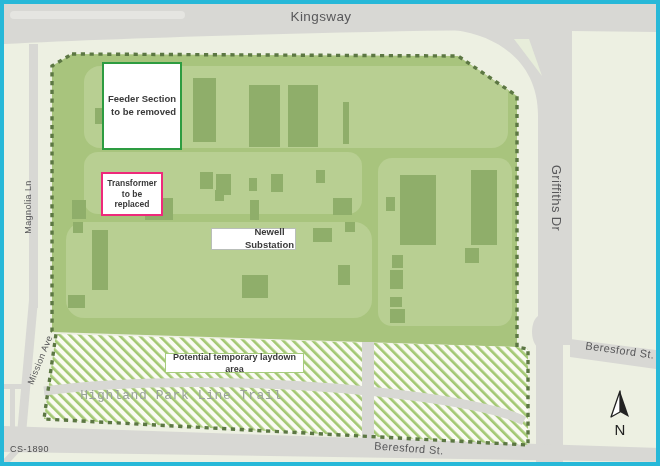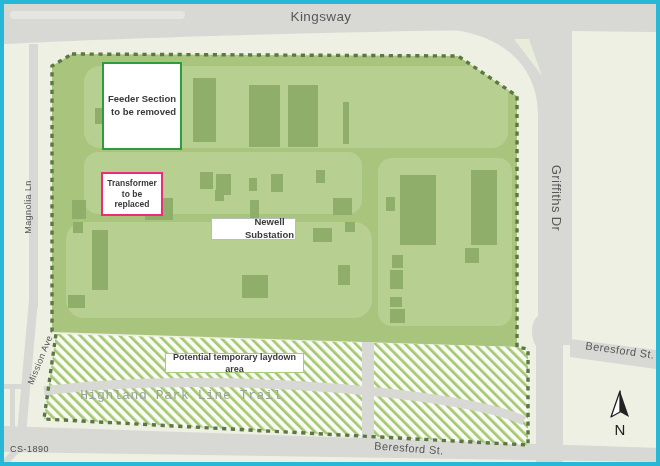--- a/index.html
+++ b/index.html
@@ -24,21 +24,21 @@
   .lbl-cs{position:absolute;left:10px;top:444px;font-size:9px;color:#4c4c4c;letter-spacing:.5px;}
   .lbl-north{position:absolute;font-size:15px;color:#1f1f1f;transform:translate(-50%,-50%);font-weight:500;}
   .callout{
     position:absolute;background:#ffffff;display:flex;align-items:center;justify-content:center;
     text-align:center;color:var(--c-box_text,#3a3a3a);font-weight:700;
     white-space:pre-line;box-sizing:border-box;line-height:1.35;
   }
   .box-feeder{left:102px;top:62px;width:80px;height:88px;border:2px solid var(--c-feeder_border,#2d9c41);font-size:9.5px;text-align:right;}
   .box-transformer{left:101px;top:156px;width:62px;height:44px;border:2.5px solid var(--c-transformer_border,#ee2a7b);font-size:8.5px;line-height:1.25;margin-top:16px;}
   .box-newfeeder{left:377px;top:77px;width:129px;height:48px;border:3px solid var(--c-newfeeder_border,#f3c117);font-size:9.5px;}
-  .box-newell{left:211px;top:218px;width:85px;height:22px;border:1.5px solid var(--c-newell_border,#b9beb9);font-size:9.5px;padding-left:32px;}
+  .box-newell{left:211px;top:228px;width:85px;height:22px;border:1.5px solid var(--c-newell_border,#b9beb9);font-size:9.5px;padding-left:32px;}
   .box-laydown{left:165px;top:353px;width:139px;height:20px;border:1.5px solid var(--c-laydown_border,#a7cc7d);font-size:9px;}
   #frame{
     position:absolute;inset:0;border:4px solid var(--c-border,#27b8d8);
     pointer-events:none;box-sizing:border-box;
   }
 </style>
 </head>
 <body>
 
 <div id="stage">

